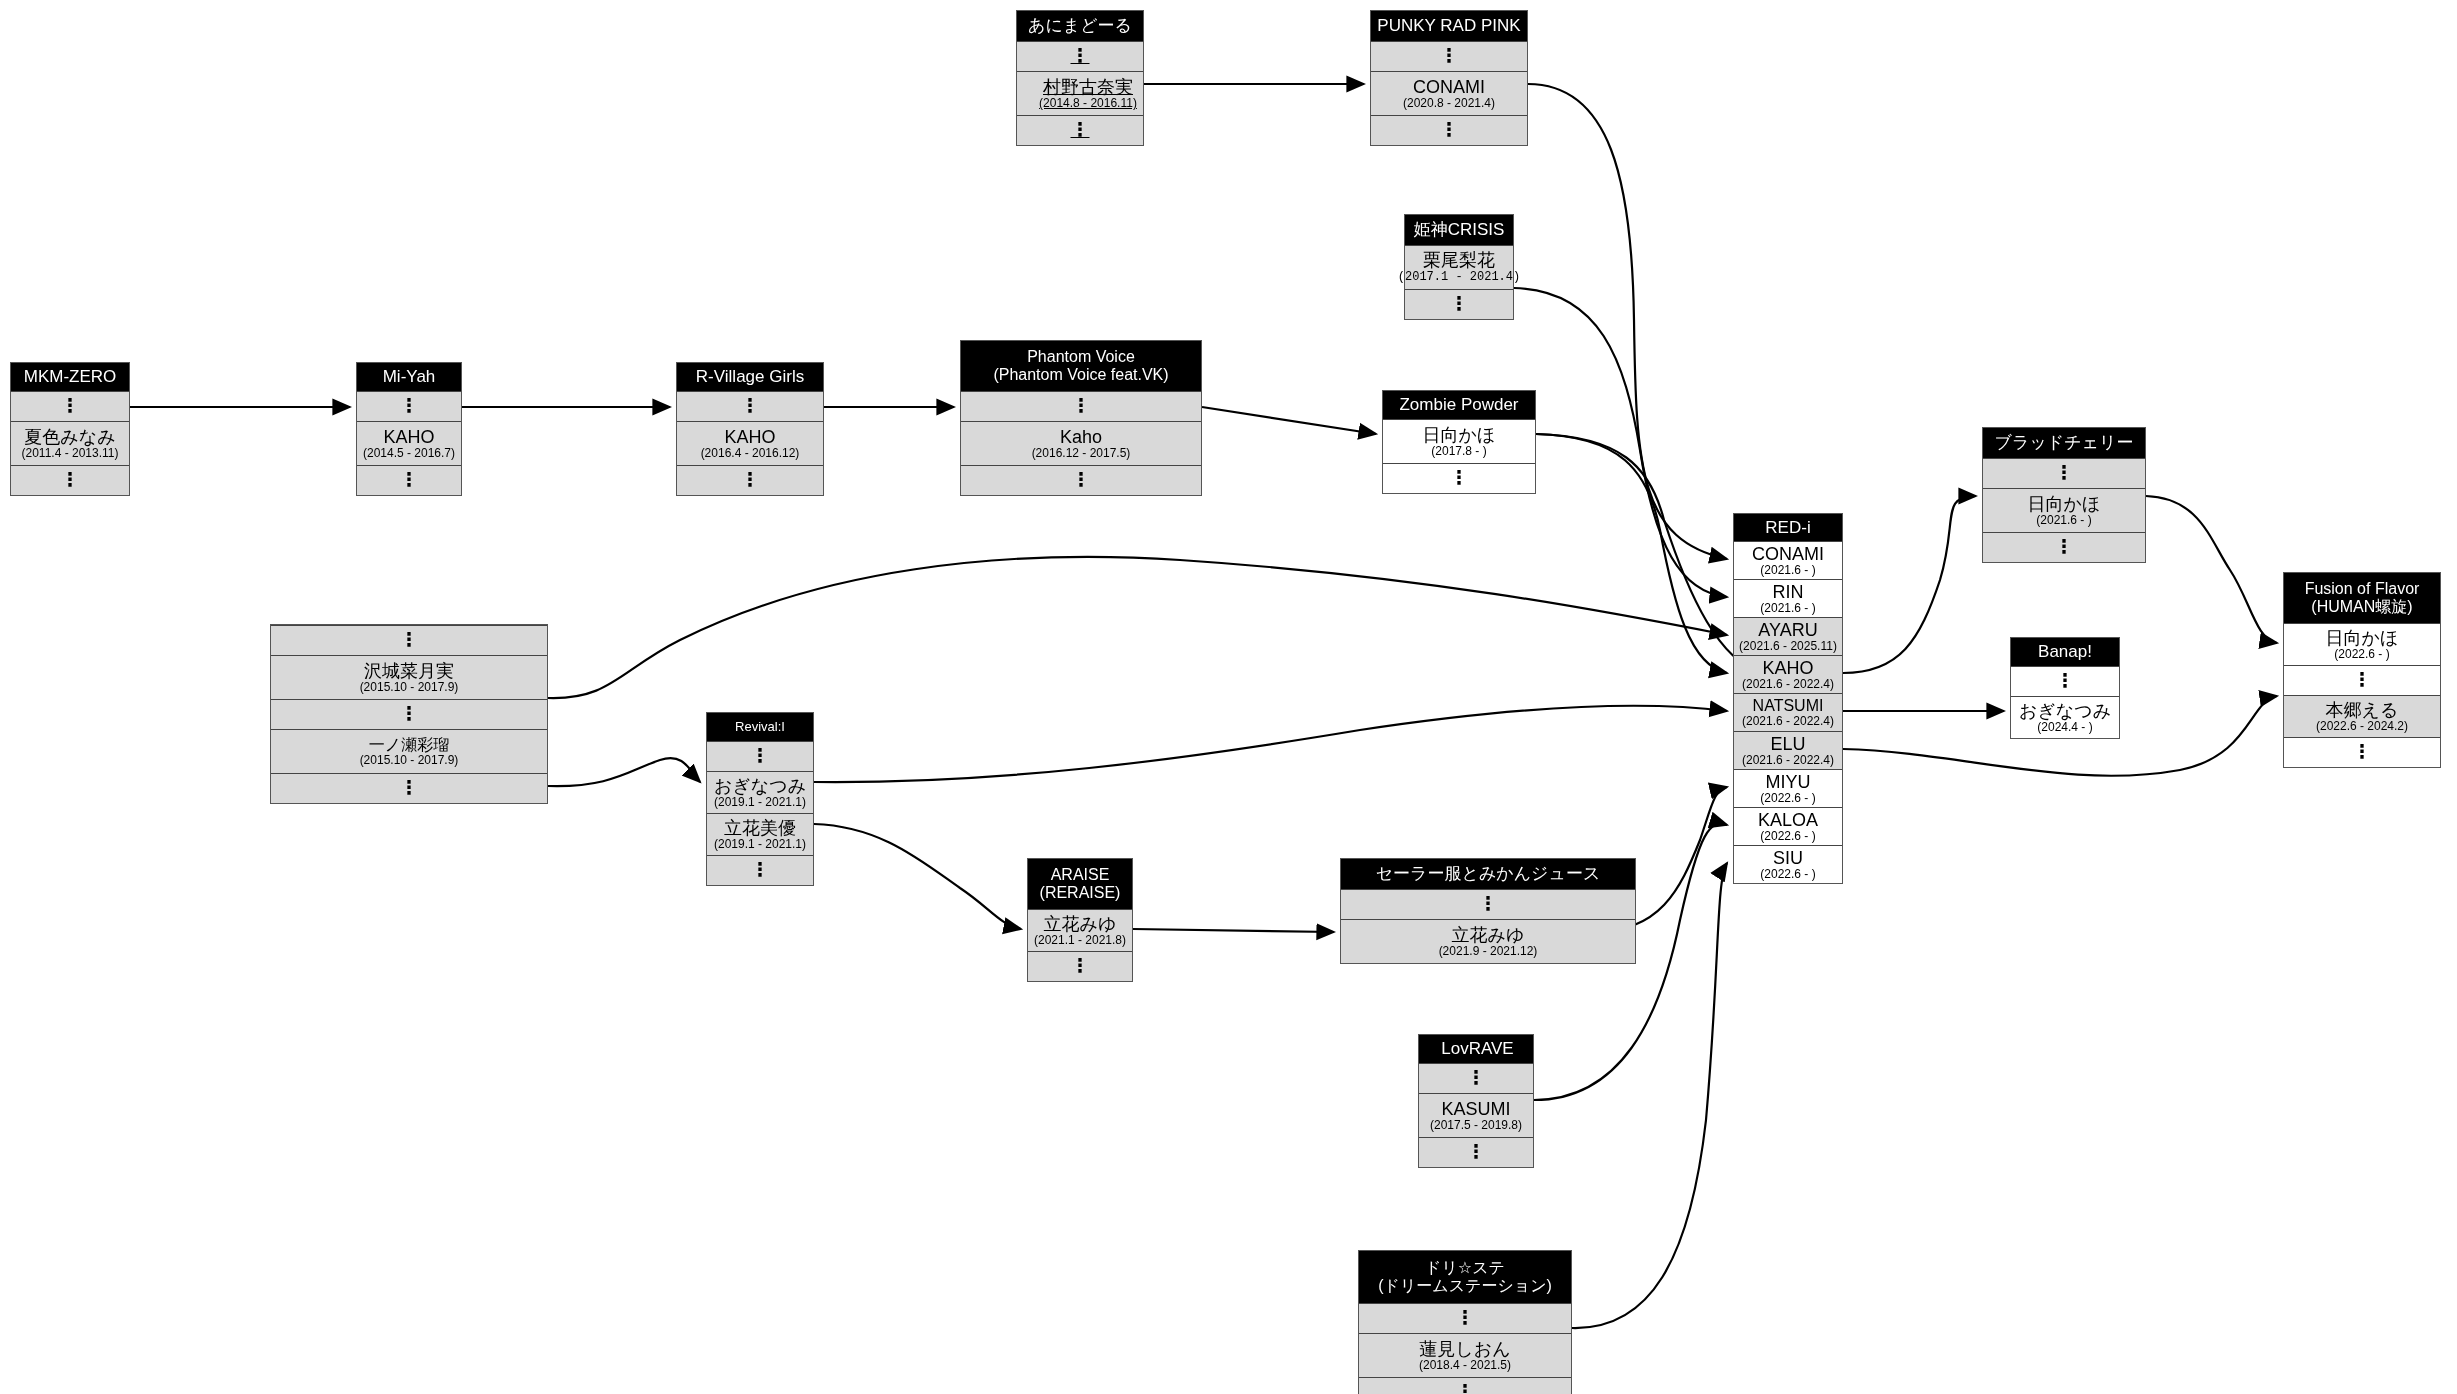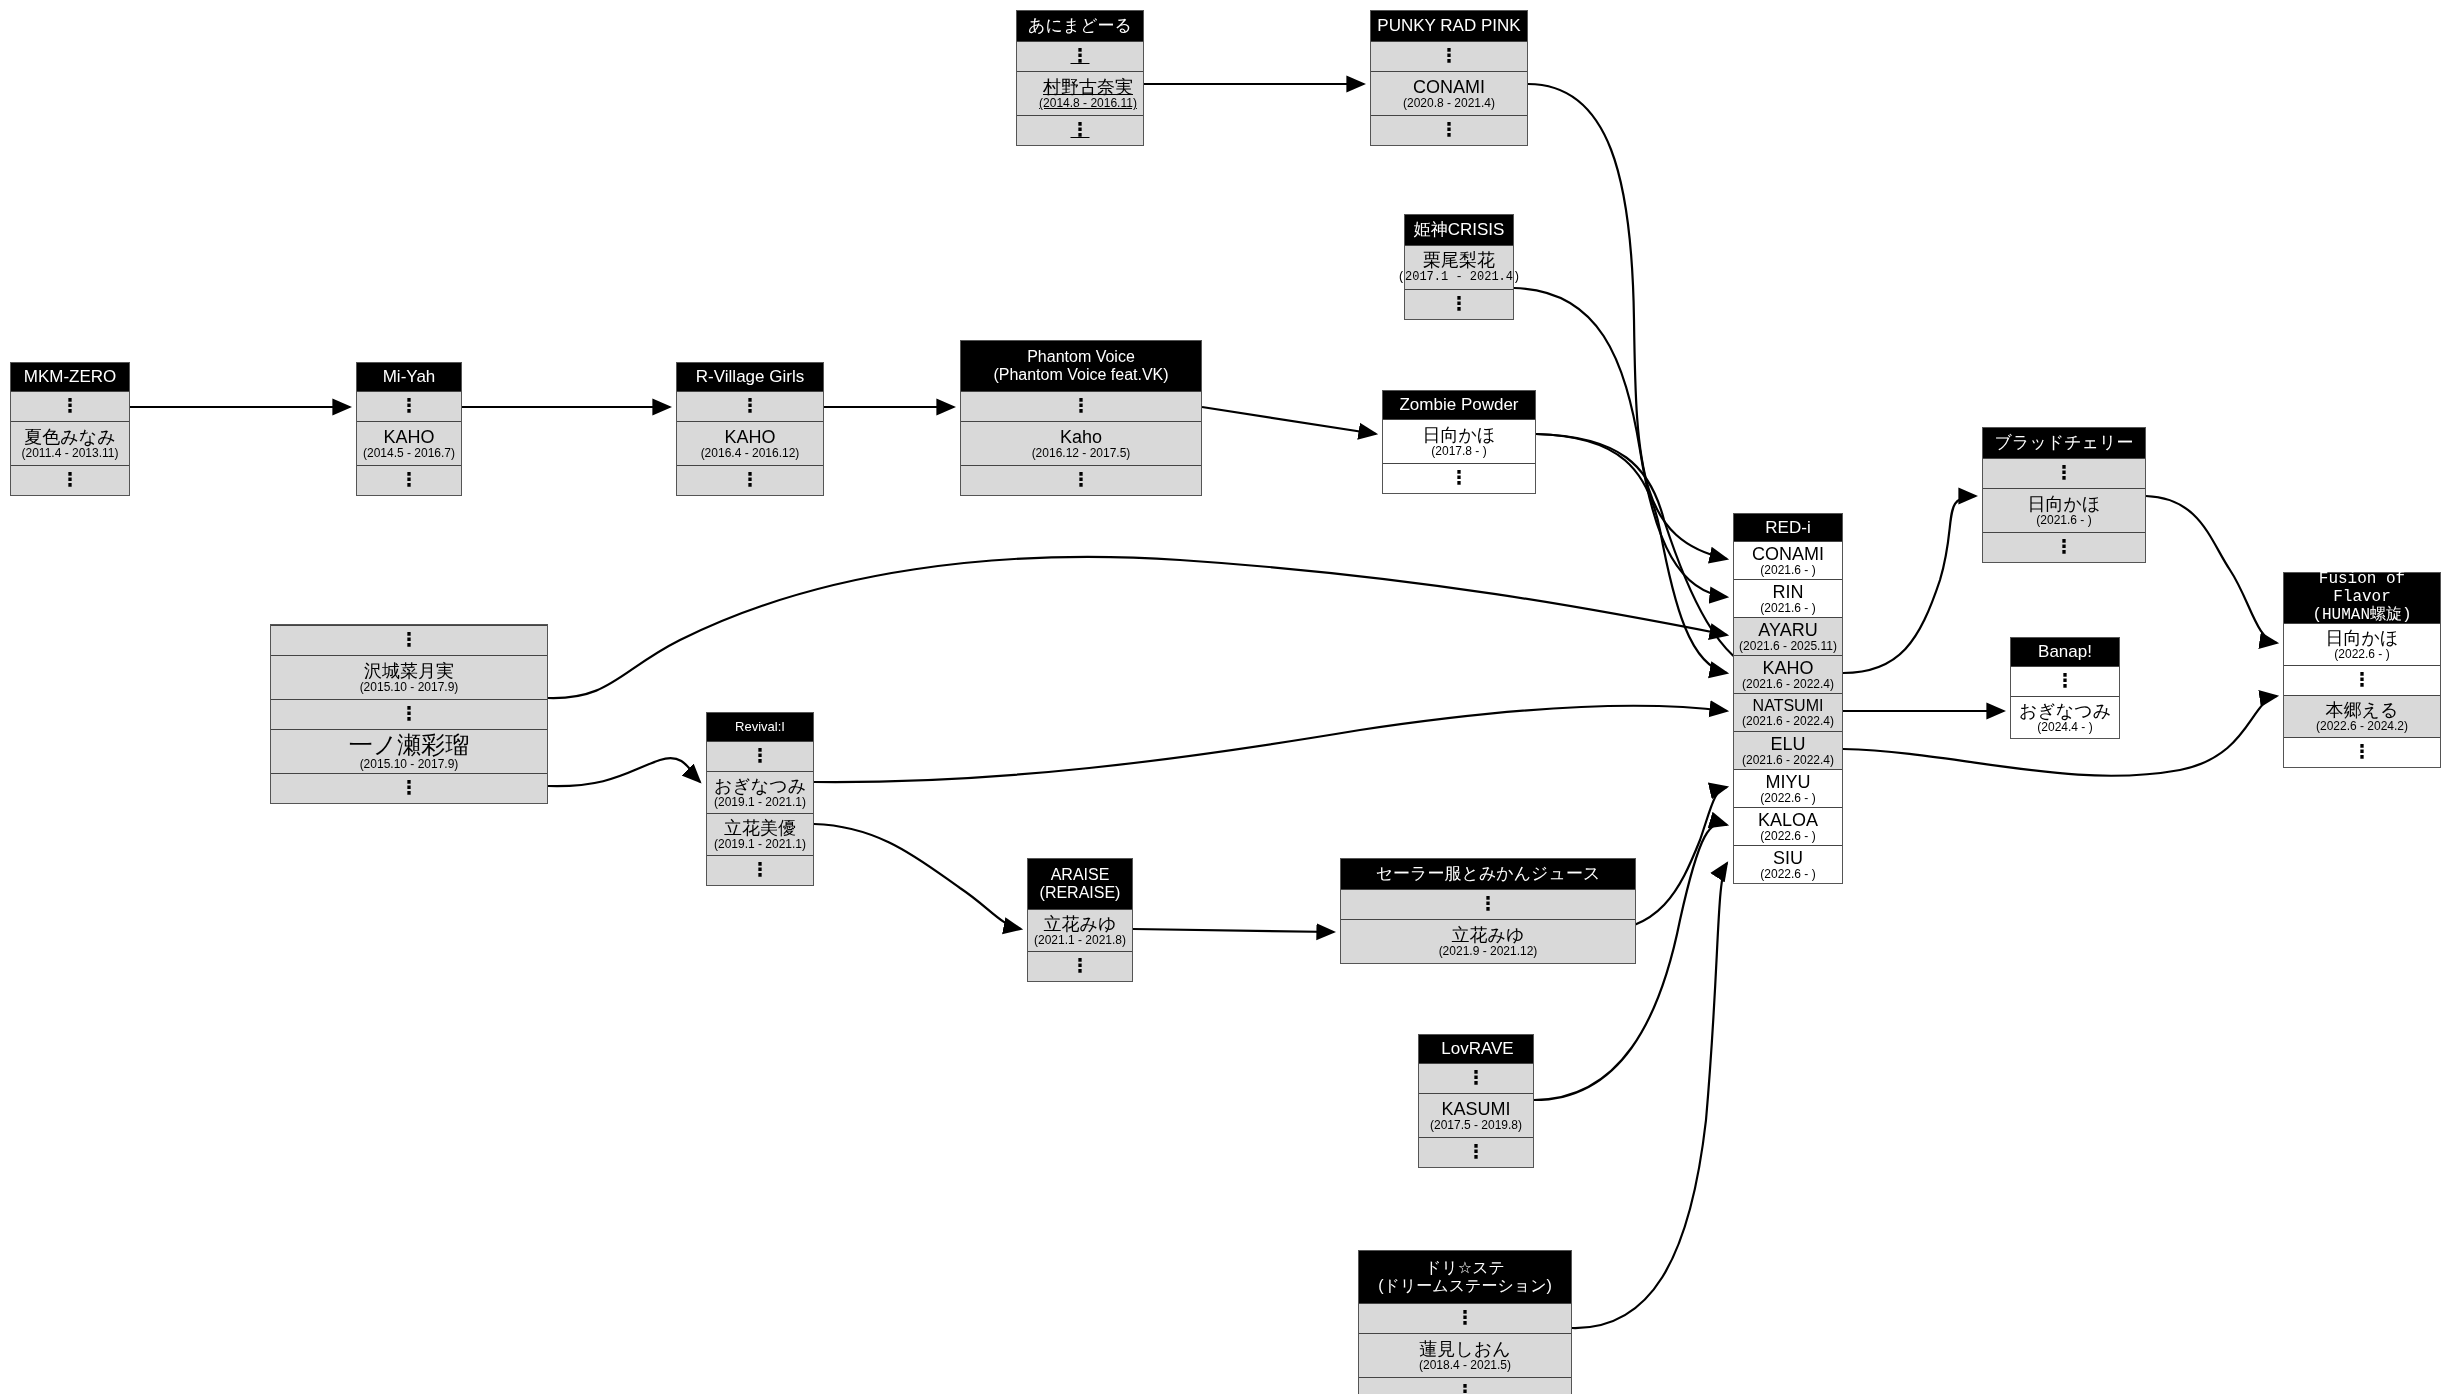--- a/index.html
+++ b/index.html
@@ -171,21 +171,21 @@
           <div class="nm">⋮</div>
         </div>
         <div class="row gray" style="height: 44px;">
           <div class="nm" style="font-size: 18px;">沢城菜月実</div>
           <div class="dt">(2015.10 - 2017.9)</div>
         </div>
         <div class="row gray dots" style="height: 30px;">
           <div class="nm">⋮</div>
         </div>
         <div class="row gray" style="height: 44px;">
-          <div class="nm" style="font-size: 24px;">一ノ瀬彩瑠</div>
+          <div class="nm" style="font-size: 16px;">一ノ瀬彩瑠</div>
           <div class="dt">(2015.10 - 2017.9)</div>
         </div>
         <div class="row gray dots" style="height: 30px;">
           <div class="nm">⋮</div>
         </div>
       </div>
       <div class="node" style="left: 706px; top: 712px; width: 108px;">
         <div class="hdr" style="height: 28px; display: flex; flex-direction: column; justify-content: center; align-items: center; font-size: 13px;">
           <span>Revival:I</span>
         </div>
@@ -322,21 +322,21 @@
         </div>
         <div class="row white dots" style="height: 30px;">
           <div class="nm">⋮</div>
         </div>
         <div class="row white" style="height: 42px;">
           <div class="nm" style="font-size: 18px;">おぎなつみ</div>
           <div class="dt">(2024.4 - )</div>
         </div>
       </div>
       <div class="node" style="left: 2283px; top: 572px; width: 158px;">
-        <div class="hdr" style="height: 50px; display: flex; flex-direction: column; justify-content: center; align-items: center; font-size: 16px; font-family: Liberation Mono, monospace;">
+        <div class="hdr" style="height: 50px; display: flex; flex-direction: column; justify-content: center; align-items: center; font-size: 16px;">
           <span>Fusion of Flavor</span>
           <span>(HUMAN螺旋)</span>
         </div>
         <div class="row white" style="height: 42px;">
           <div class="nm" style="font-size: 18px;">日向かほ</div>
           <div class="dt">(2022.6 - )</div>
         </div>
         <div class="row white dots" style="height: 30px;">
           <div class="nm">⋮</div>
         </div>

